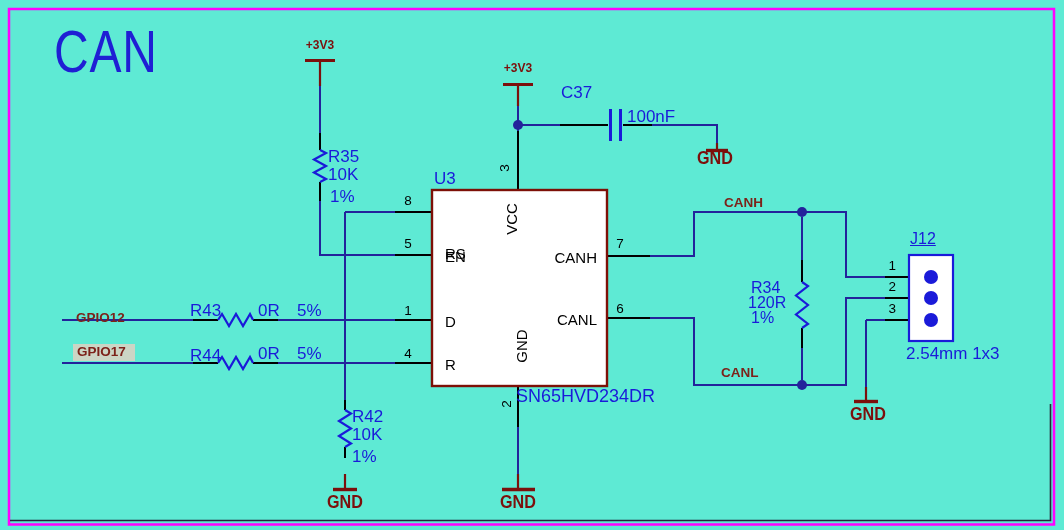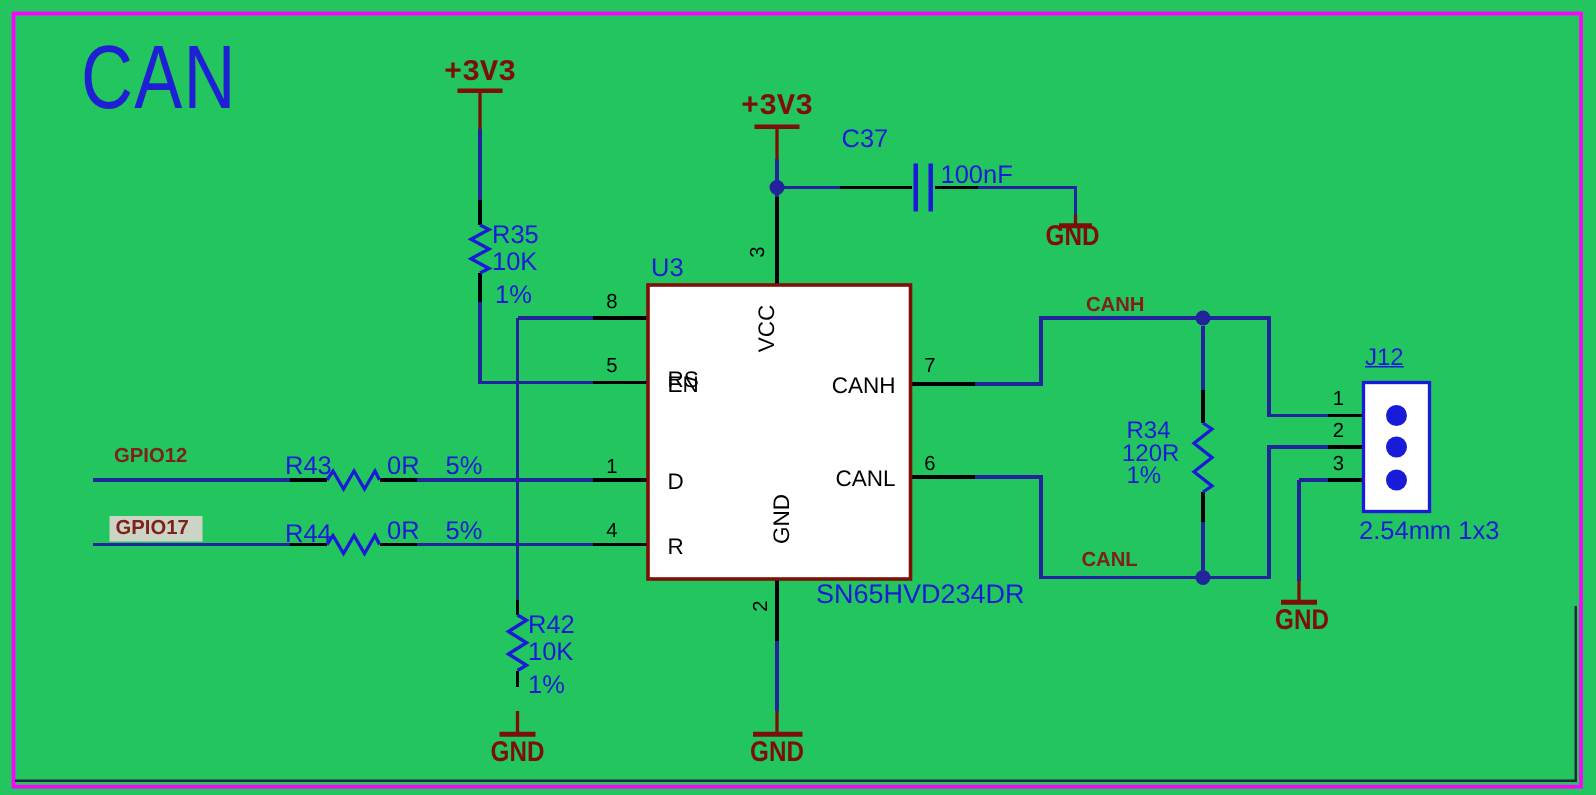--- a/index.html
+++ b/index.html
@@ -1,25 +1,25 @@
 <!DOCTYPE html>
 <html><head>
 <meta charset="utf-8">
 <style>
   html,body{margin:0;padding:0;background:#ffffff;}
   .canvas{
-    position:relative;width:1064px;height:530px;background:#22c55e;overflow:hidden;
+    position:relative;width:1064px;height:530px;background:#5eead4;overflow:hidden;
     font-family:"Liberation Sans",sans-serif;
   }
   svg{position:absolute;left:0;top:0;}
   .t{position:absolute;line-height:1;white-space:nowrap;font-family:"Liberation Sans",sans-serif;}
   .title{font-size:60px;color:#1F1FD4;letter-spacing:1px;transform:scaleX(.8);transform-origin:0 0;}
   .c-comp{color:#1A1AD9;}
   .c-net{color:#7C221A;font-weight:700;font-size:13.5px;}
-  .c-pow{color:#7C0F0C;font-weight:700;font-size:20px;font-family:Liberation Mono, monospace;}
+  .c-pow{color:#7C0F0C;font-weight:700;font-size:12px;}
   .fs16{font-size:16px;} .fs17{font-size:17px;} .fs18{font-size:18px;}
   .pinnum{font-size:13.5px;color:#000;}
   .pname{font-size:15px;color:#000;}
   .gndt{font-size:19px;font-weight:700;color:#7C0F0C;transform:scaleX(.85);}
   .cen{text-align:center;}
   .rot{display:flex;align-items:center;justify-content:center;transform:rotate(-90deg);}
   .hl{position:absolute;background:#CCD5C5;}
 </style>
 </head>
 <body>
@@ -122,21 +122,21 @@
 
 <div class="t title" style="left:54px;top:22px;">CAN</div>
 
 <div class="t c-pow cen" style="left:290px;top:39px;width:60px;">+3V3</div>
 <div class="t c-pow cen" style="left:488px;top:62px;width:60px;">+3V3</div>
 <div class="t gndt cen" style="left:315px;top:492px;width:60px;">GND</div>
 <div class="t gndt cen" style="left:488px;top:492px;width:60px;">GND</div>
 <div class="t gndt cen" style="left:685px;top:148px;width:60px;">GND</div>
 <div class="t gndt cen" style="left:838px;top:404px;width:60px;">GND</div>
 
-<div class="t c-net" style="left:76px;top:297px;text-align:center;">GPIO12</div>
+<div class="t c-net" style="left:76px;top:311px;text-align:center;">GPIO12</div>
 <div class="t c-net" style="left:77px;top:345px;">GPIO17</div>
 <div class="t c-net" style="left:724px;top:196px;">CANH</div>
 <div class="t c-net" style="left:721px;top:366px;">CANL</div>
 
 <div class="t c-comp fs17" style="left:328px;top:148px;">R35</div>
 <div class="t c-comp fs17" style="left:328px;top:166px;">10K</div>
 <div class="t c-comp fs17" style="left:330px;top:188px;">1%</div>
 
 <div class="t c-comp fs17" style="left:352px;top:408px;">R42</div>
 <div class="t c-comp fs17" style="left:352px;top:426px;">10K</div>
@@ -151,21 +151,21 @@
 <div class="t c-comp fs17" style="left:297px;top:345px;">5%</div>
 
 <div class="t c-comp fs16" style="left:751px;top:280px;">R34</div>
 <div class="t c-comp fs16" style="left:748px;top:295px;">120R</div>
 <div class="t c-comp fs16" style="left:751px;top:310px;">1%</div>
 
 <div class="t c-comp fs17" style="left:561px;top:84px;">C37</div>
 <div class="t c-comp fs17" style="left:627px;top:108px;">100nF</div>
 
 <div class="t c-comp fs17" style="left:414px;top:170px;margin-left:20px;">U3</div>
-<div class="t c-comp fs18" style="left:544px;top:387px;">SN65HVD234DR</div>
+<div class="t c-comp fs18" style="left:516px;top:387px;">SN65HVD234DR</div>
 
 <div class="t pinnum cen" style="left:400px;top:194px;width:16px;">8</div>
 <div class="t pinnum cen" style="left:400px;top:237px;width:16px;">5</div>
 <div class="t pinnum cen" style="left:400px;top:304px;width:16px;">1</div>
 <div class="t pinnum cen" style="left:400px;top:347px;width:16px;">4</div>
 
 <div class="t pinnum cen" style="left:612px;top:237px;width:16px;">7</div>
 <div class="t pinnum cen" style="left:612px;top:302px;width:16px;">6</div>
 
 <div class="t pinnum rot" style="left:497px;top:160px;width:16px;height:16px;">3</div>

